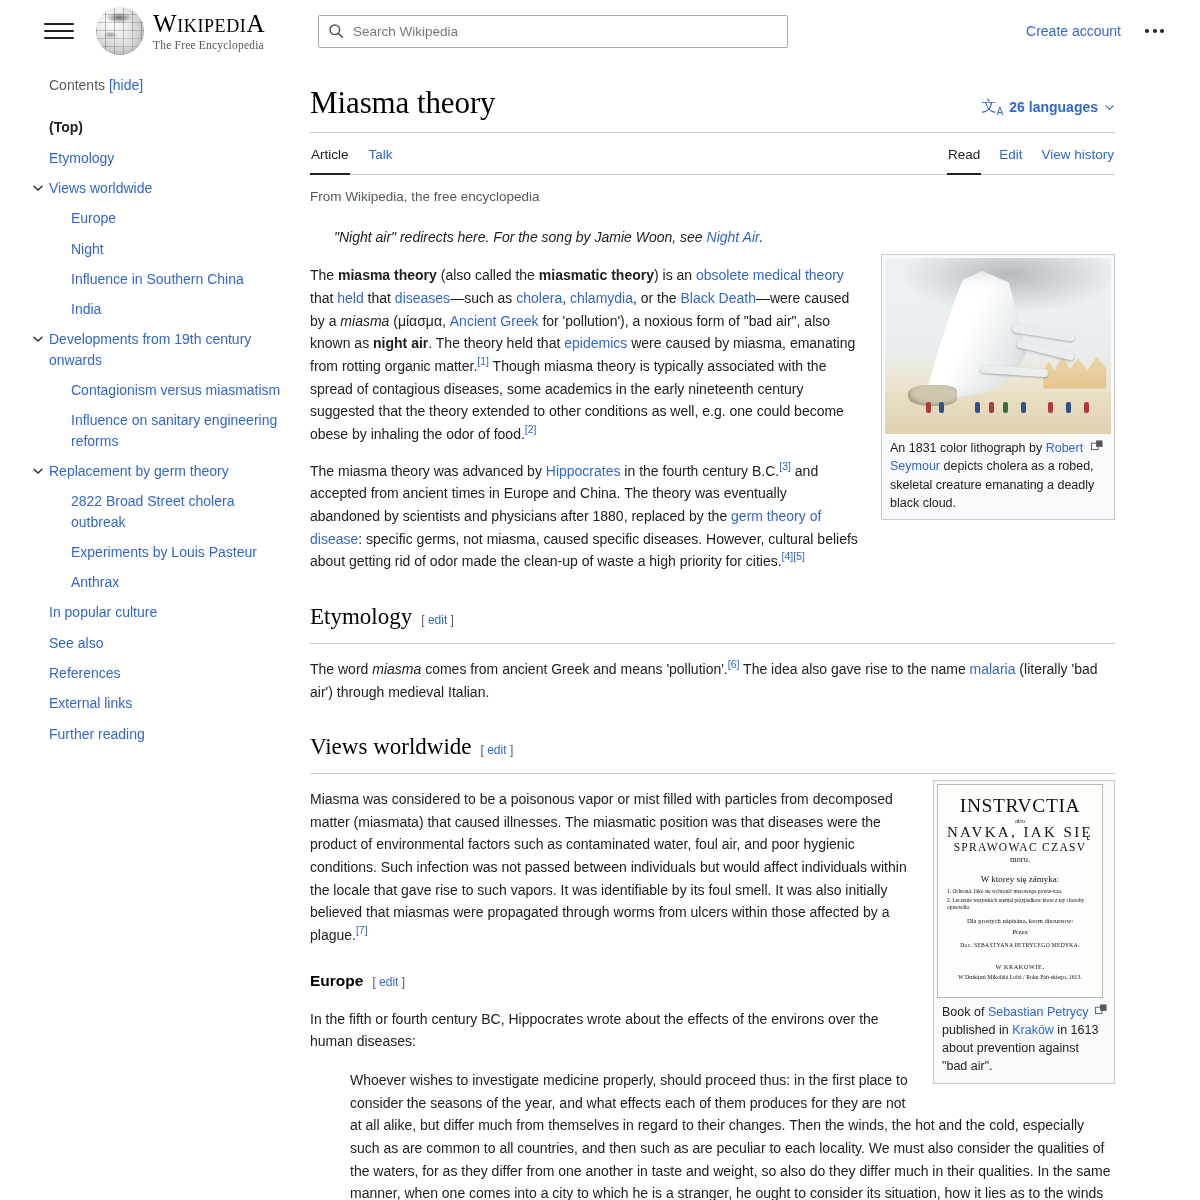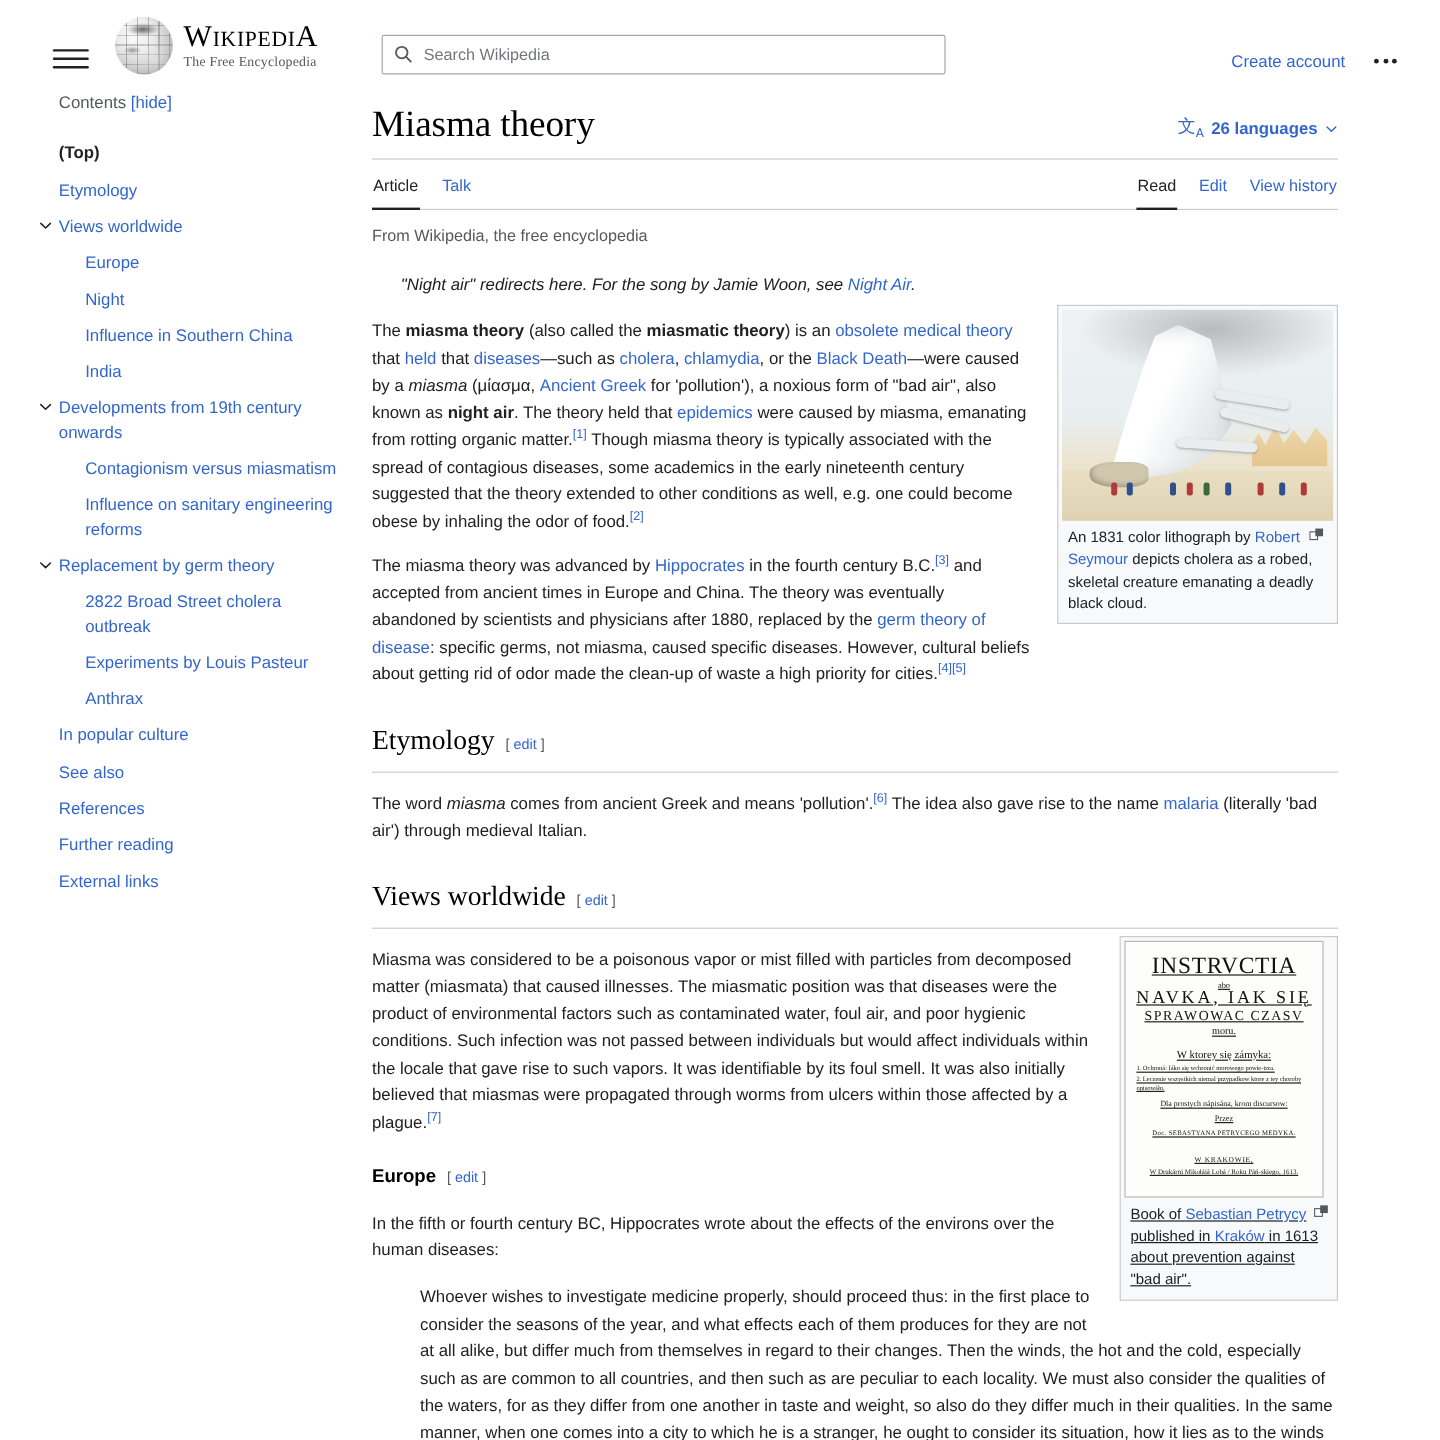--- a/index.html
+++ b/index.html
@@ -6,21 +6,21 @@
   html, body { margin:0; padding:0; }
   body {
     width:1200px; height:1200px; overflow:hidden;
     background:#fff; color:#202122;
     font-family:"Liberation Sans", sans-serif;
     font-size:14px; line-height:1.6;
   }
   a, .lnk { color:#3366cc; text-decoration:none; cursor:pointer; }
 
   
-  .header { height:62px; display:flex; align-items:flex-end; padding:0 22px; }
+  .header { height:62px; display:flex; align-items:center; padding:0 22px; }
   .hamburger { width:30px; height:26px; margin-left:22px; margin-right:22px;
      display:flex; flex-direction:column; justify-content:center; gap:5px; cursor:pointer; }
   .hamburger i { display:block; height:2px; background:#202122; border-radius:1px; }
   .logo-wrap { display:flex; align-items:center; gap:9px; }
   .globe { width:48px; height:48px; border-radius:50%;
      background:
        radial-gradient(circle at 34% 30%, #fdfdfd 0%, #ececec 32%, #c9c9c9 62%, #9b9b9b 88%, #7d7d7d 100%);
      position:relative; overflow:hidden; flex:none; }
   .globe::before{
     content:""; position:absolute; inset:0; border-radius:50%;
@@ -100,21 +100,21 @@
 
   blockquote { margin:16px 0 0 40px; font-size:14px; line-height:1.62; }
 
   
   .thumb { float:right; clear:right; border:1px solid #c8ccd1; background:#f8f9fa;
      padding:3px; margin:6px 0 10px 22px; }
   .thumb .cap { font-size:12.5px; line-height:1.45; color:#202122; padding:5px 4px 4px 5px; position:relative; }
   .thumb .enlarge { position:absolute; right:3px; top:6px; width:13px; height:11px; }
   .thumb.t1 { width:234px; }
   .thumb.t1 .cap { width:222px; }
-  .thumb.t2 { width:182px;text-decoration:underline; }
+  .thumb.t2 { width:182px; }
 
   
   .litho { width:226px; height:176px; position:relative; overflow:hidden;
       background:linear-gradient(#eef2f4 0%, #e8eef0 52%, #ece4cf 72%, #e6dcc2 100%); }
   .litho .sky { position:absolute; left:0; top:0; width:100%; height:46%;
       background:radial-gradient(ellipse 70% 70% at 55% 20%, rgba(120,120,125,.45), rgba(120,120,125,0) 70%); }
   .litho .fig { position:absolute; left:16%; top:7%; width:54%; height:76%;
       background:linear-gradient(115deg,#fff 40%, #dfe4e6 75%, #c5ccd0 100%);
       clip-path:polygon(50% 0%, 72% 9%, 78% 30%, 86% 62%, 74% 80%, 50% 92%, 22% 96%, 5% 88%, 14% 60%, 26% 26%, 34% 7%);
       box-shadow:inset -10px 0 18px rgba(120,130,135,.45); }
@@ -250,24 +250,24 @@
       <li class="lvl1">
           <span class="lbl">In popular culture</span>
         </li>
       <li class="lvl1">
           <span class="lbl">See also</span>
         </li>
       <li class="lvl1">
           <span class="lbl">References</span>
         </li>
       <li class="lvl1">
+          <span class="lbl">External links</span>
+        </li>
+      <li class="lvl1">
           <span class="lbl">Further reading</span>
-        </li>
-      <li class="lvl1">
-          <span class="lbl">External links</span>
         </li>
     </ul>
   </nav>
 
   <main class="content">
 
     <div class="title-row">
       <h1 class="page-title">Miasma theory</h1>
       <div class="lang-btn">
         <span class="lang-ico">文<sub>A</sub></span>

